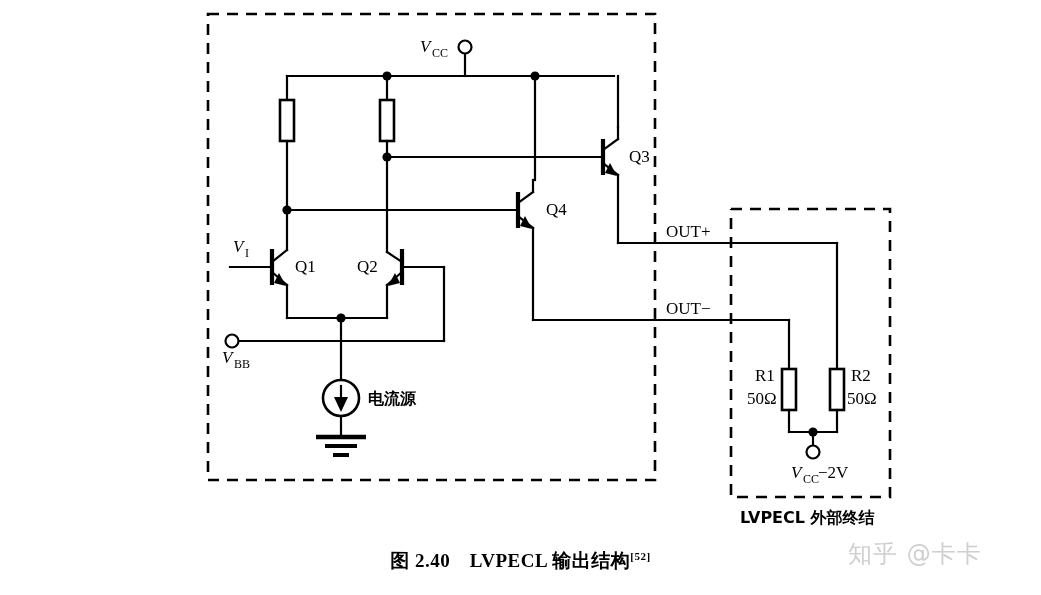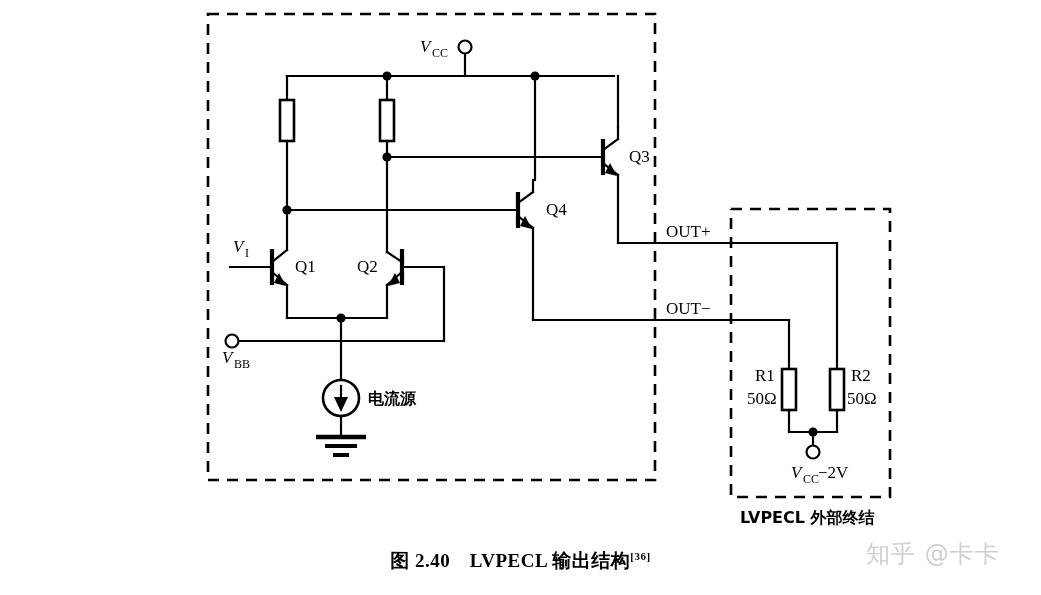--- a/index.html
+++ b/index.html
@@ -107,21 +107,20 @@
   }
   .watermark {
     position: absolute;
     left: 848px;
     top: 538px;
     font-family: "DejaVu Sans", "Liberation Sans", sans-serif;
     font-size: 24px;
     color: #cfcfcf;
     letter-spacing: 1px;
     user-select: none;
-    margin-left: 18px;
   }
 </style>
 </head>
 <body>
 
 <div id="figure-root">
 
   <svg class="schematic" viewBox="0 0 1041 595">
 
     <rect class="dashbox" x="208" y="14" width="447" height="466"></rect>
@@ -244,17 +243,17 @@
     <circle class="term-circle" cx="813" cy="452" r="6.5"></circle>
 
     <text class="lbl ital" x="791" y="478">V</text>
     <text class="lbl sub" x="803" y="483">CC</text>
     <text class="lbl" x="818" y="478">−2V</text>
 
     <text class="lbl-cjk" x="740" y="523">LVPECL 外部终结</text>
 
   </svg>
 
-  <div class="caption"><span>图 2.40 LVPECL 输出结构</span><span class="sup">[36]</span></div>
+  <div class="caption"><span>图 2.40 LVPECL 输出结构</span><span class="sup">[52]</span></div>
 
   <div class="watermark">知乎 @卡卡</div>
 
 </div>
 
 </body></html>

